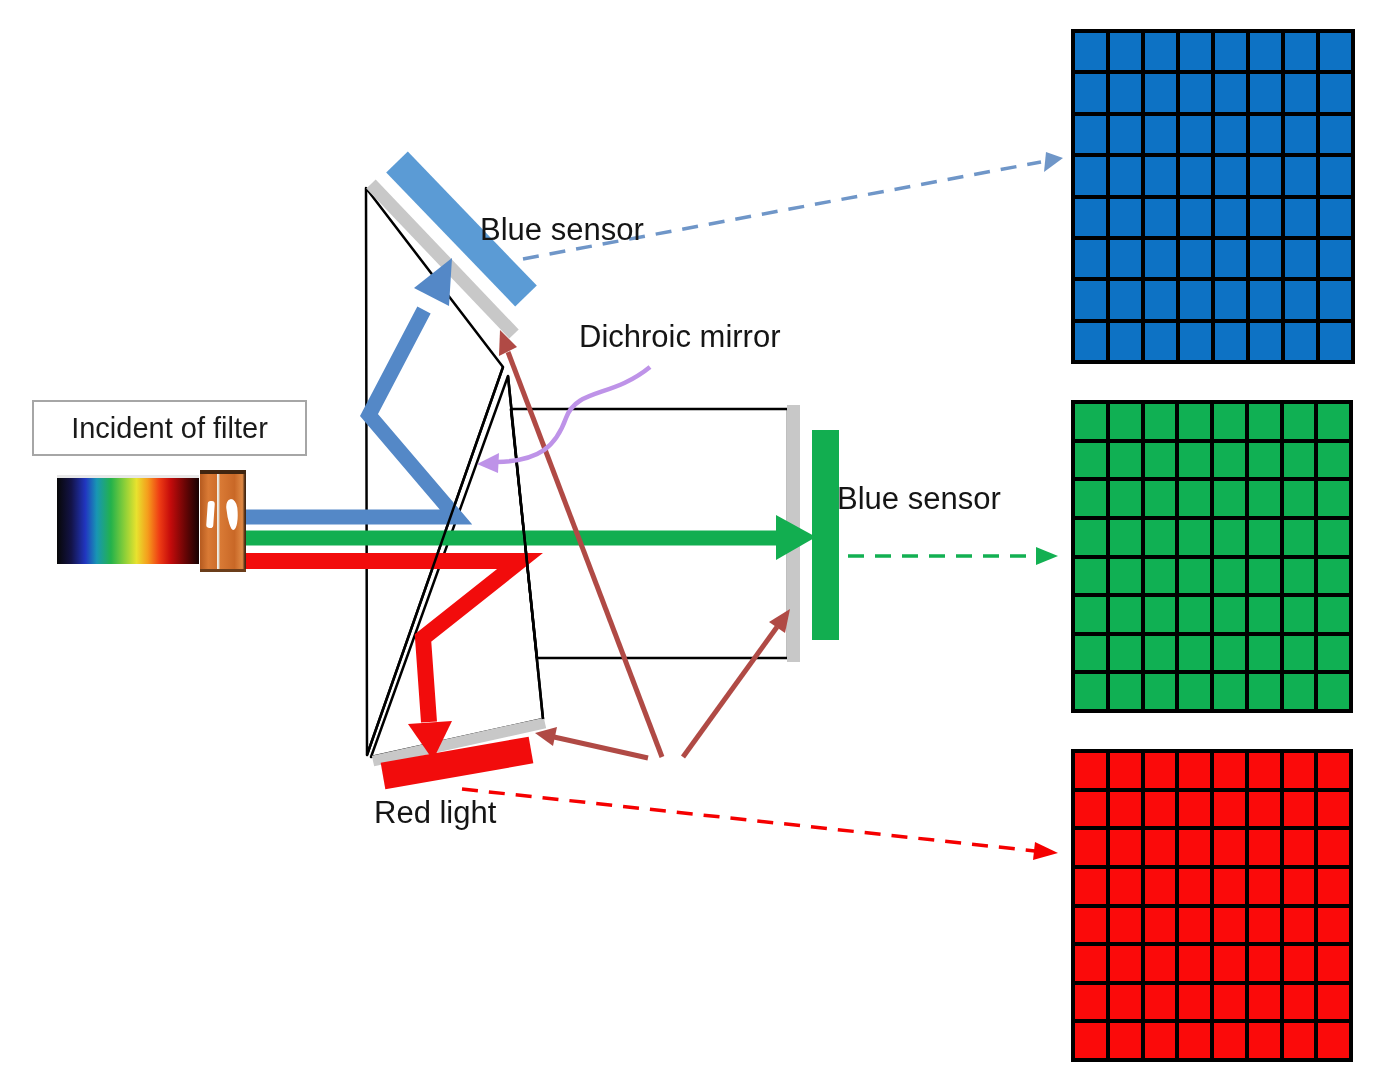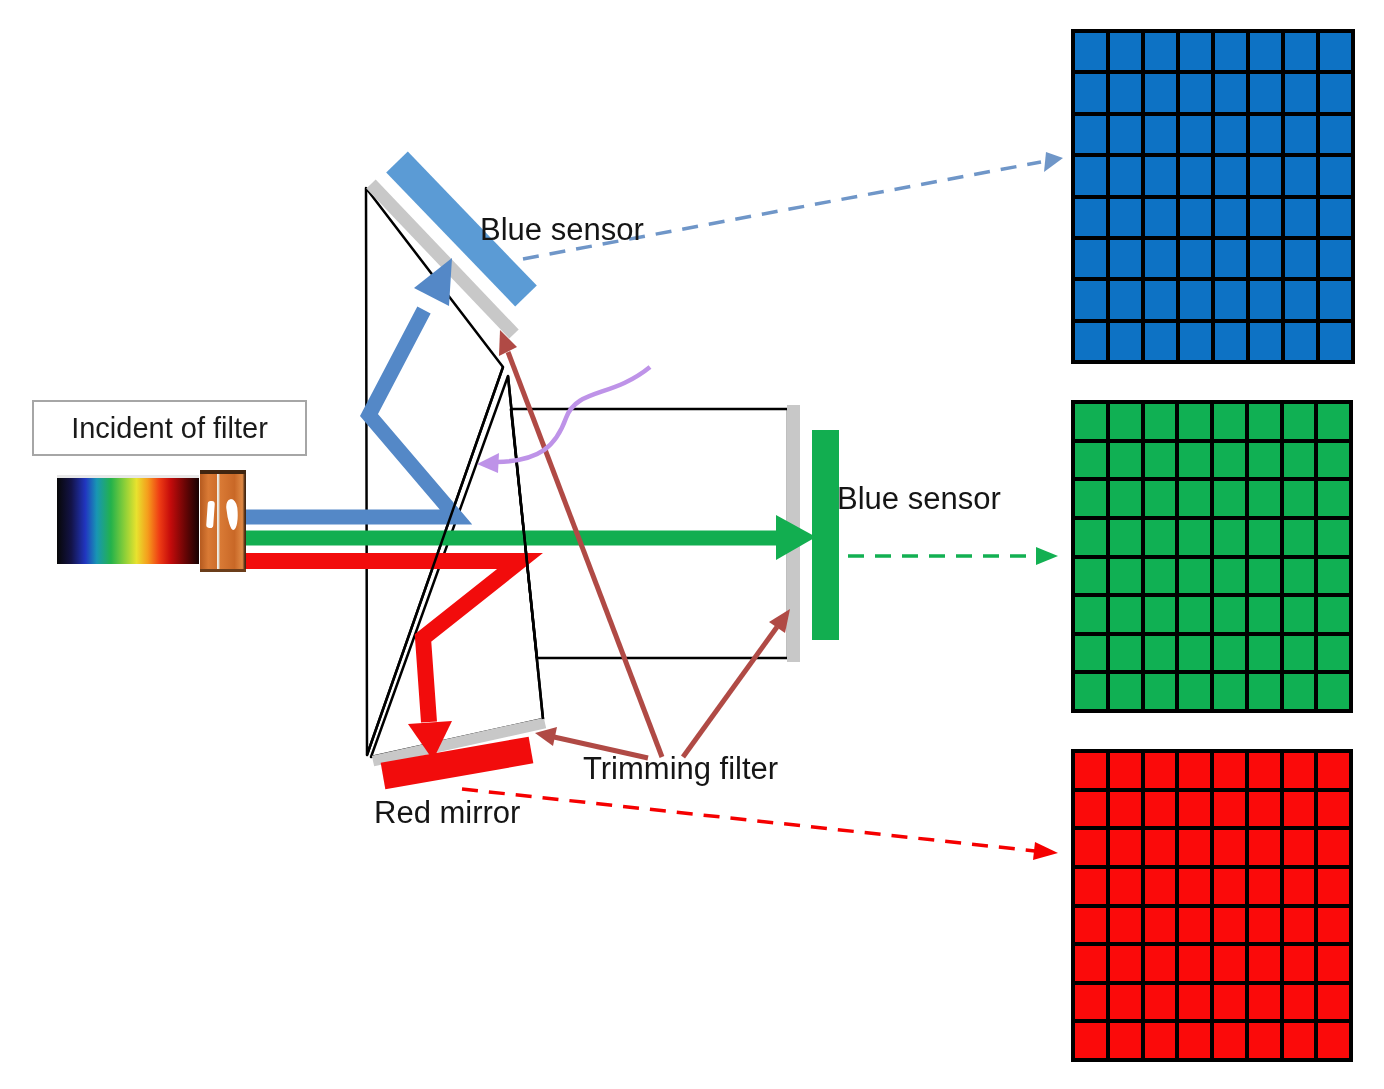--- a/index.html
+++ b/index.html
@@ -99,23 +99,23 @@
   <div id="incident-box">
     <span>Incident of filter</span>
   </div>
   <div id="spectrum"></div>
   <div id="orange-filter">
     <div class="glyph" id="glyph-rect"></div>
     <div class="glyph" id="glyph-flame"></div>
   </div>
 
   <div class="label" id="label-blue">Blue sensor</div>
+  <div class="label" id="label-dichroic">Dichroic mirror</div>
   <div class="label" id="label-green">Blue sensor</div>
-  <div class="label" id="label-trimming">Trimming filter</div>
-  <div class="label" id="label-red">Red mirror</div>
+  <div class="label" id="label-red">Red light</div>
 
   <div class="pixel-grid" id="grid-blue" style="grid-template-columns: repeat(8, 1fr); grid-template-rows: repeat(8, 1fr);">
       <div class="cell" style="background: rgb(13, 114, 196);"></div>
       <div class="cell" style="background: rgb(13, 114, 196);"></div>
       <div class="cell" style="background: rgb(13, 114, 196);"></div>
       <div class="cell" style="background: rgb(13, 114, 196);"></div>
       <div class="cell" style="background: rgb(13, 114, 196);"></div>
       <div class="cell" style="background: rgb(13, 114, 196);"></div>
       <div class="cell" style="background: rgb(13, 114, 196);"></div>
       <div class="cell" style="background: rgb(13, 114, 196);"></div>

